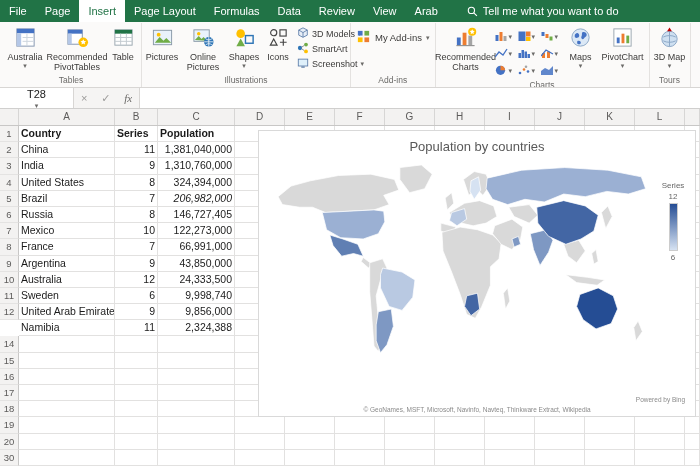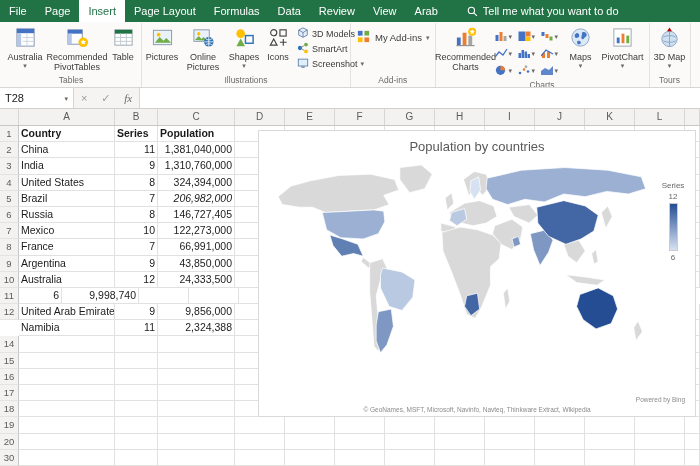--- a/index.html
+++ b/index.html
@@ -26,21 +26,21 @@
   .stackcol { display:flex; flex-direction:column; justify-content:space-between; padding:3px 2px; }
   .smallbtn { display:flex; align-items:center; gap:3px; font-size:9px; color:#3b3a39; height:15px; padding:0 2px; white-space:nowrap; }
   .addinbtn { display:flex; align-items:center; gap:4px; font-size:9.5px; color:#3b3a39; height:24px; padding:0 4px; white-space:nowrap; }
   .chartgrid { display:grid; grid-auto-flow:column; grid-template-rows:repeat(3,17px);
                grid-template-columns:repeat(3,23px); align-content:start; padding-top:5px; }
   .gridbtn { display:flex; align-items:center; gap:1px; }
 
   
   .fbar { height:21px; flex:0 0 21px; display:flex; align-items:stretch; background:#f5f4f3; border-bottom:1px solid #d0cfce; }
   .namebox { width:74px; background:#fff; border-right:1px solid #d8d6d4; display:flex; align-items:center;
-             justify-content:space-between; padding:0 5px; font-size:11px; color:#202020; }
+             justify-content:space-between; padding:0 5px; font-size:11px; color:#202020;flex-direction:column; }
   .fbtns { width:66px; display:flex; align-items:center; justify-content:space-around;
            color:#9b9a99; font-size:11px; border-right:1px solid #d8d6d4; }
   .fbtns .fx { font-style:italic; color:#6b6a68; font-family:"Liberation Serif", serif; }
   .finput { flex:1; background:#fff; }
 
   
   .sheet { flex:1; display:flex; flex-direction:column; overflow:hidden; position:relative; background:#fff; }
   .colhdrs { height:17px; flex:0 0 17px; display:flex; background:#f3f2f1; border-bottom:1px solid #c8c7c6; }
   .chdr { border-right:1px solid #d7d6d5; font-size:10px; color:#5c5b5a; text-align:center; line-height:16px; flex:0 0 auto; }
   .rowsarea { flex:1; position:relative; overflow:hidden; background:#fff; }
@@ -519,20 +519,21 @@
             <div class="cell" style="width: 50px;"></div>
             <div class="cell" style="width: 50px;"></div>
             <div class="cell" style="width: 50px;"></div>
             <div class="cell" style="width: 50px;"></div>
             <div class="cell" style="width: 50px;"></div>
             <div class="cell" style="width: 50px;"></div>
             <div class="cell" style="width: 15px;"></div>
           </div>
           <div class="grow">
             <div class="rnum" style="width: 19px;">11</div>
+            <div class="cell" style="width: 96px;">Sweden</div>
             <div class="cell num" style="width: 43px;">6</div>
             <div class="cell num" style="width: 77px;">9,998,740</div>
             <div class="cell" style="width: 50px;"></div>
             <div class="cell" style="width: 50px;"></div>
             <div class="cell" style="width: 50px;"></div>
             <div class="cell" style="width: 50px;"></div>
             <div class="cell" style="width: 50px;"></div>
             <div class="cell" style="width: 50px;"></div>
             <div class="cell" style="width: 50px;"></div>
             <div class="cell" style="width: 50px;"></div>

